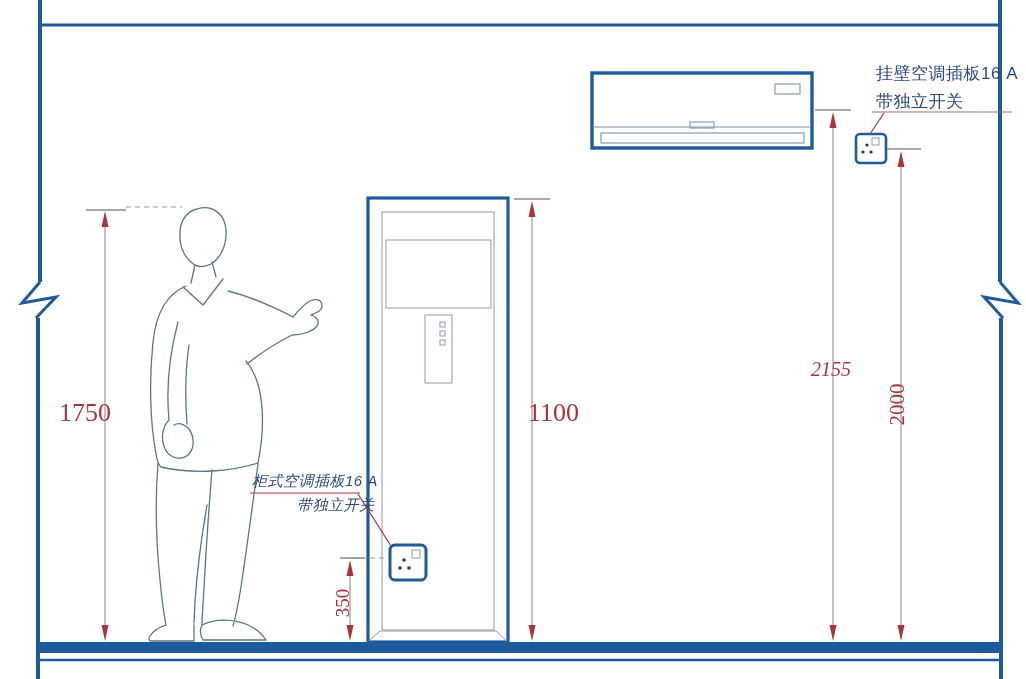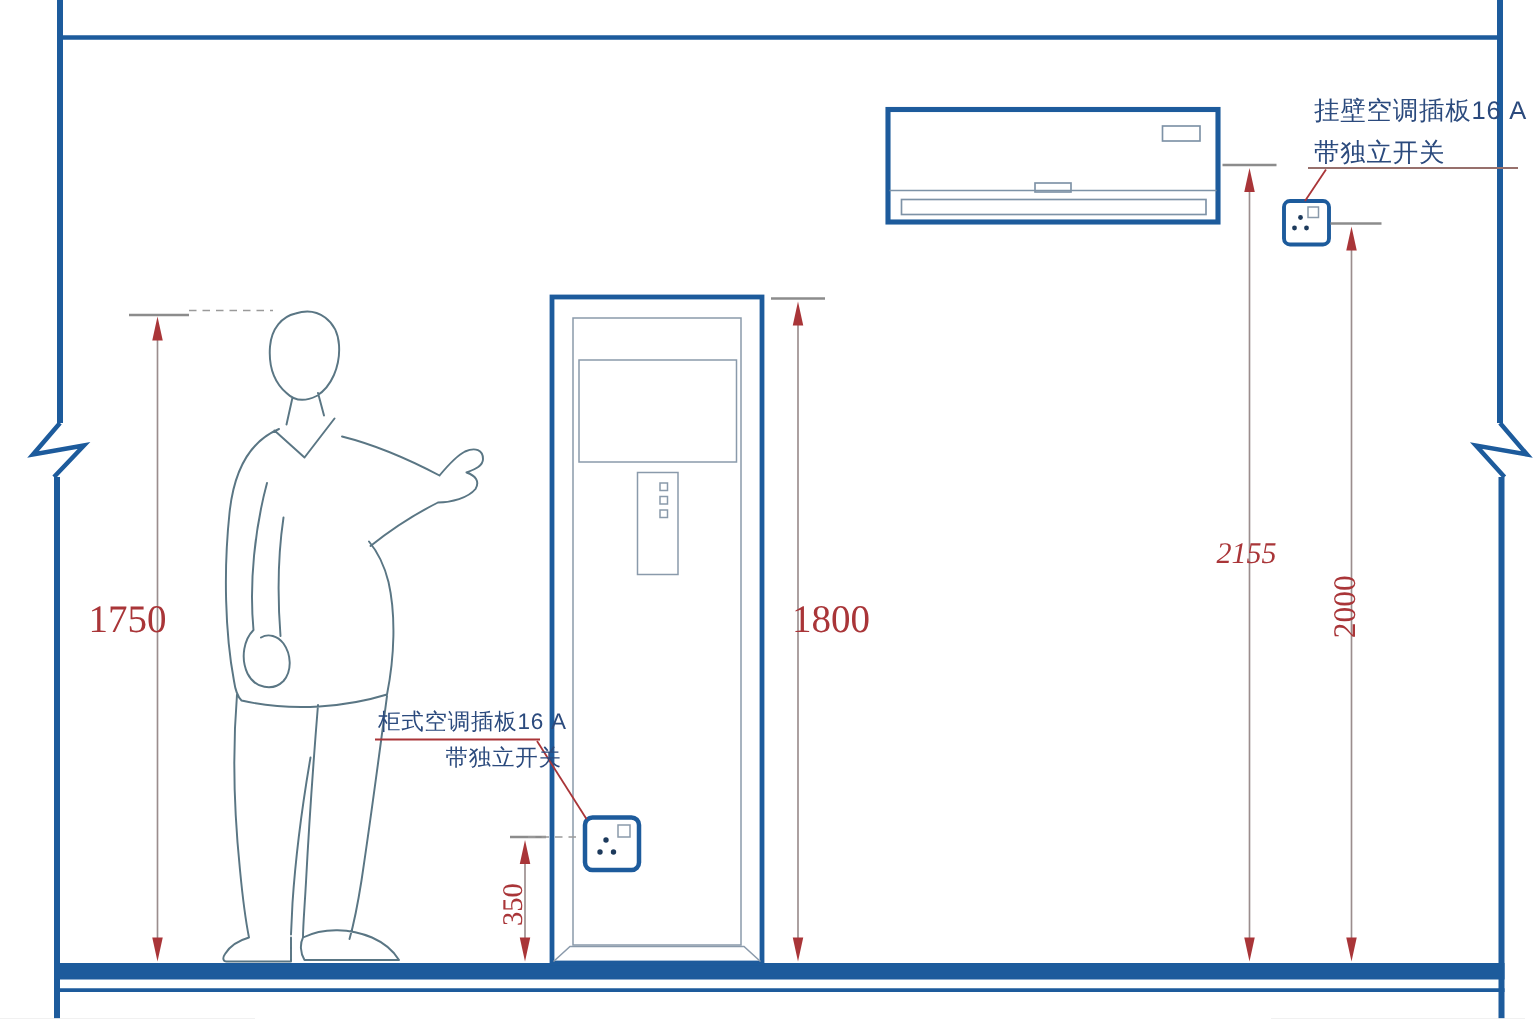--- a/index.html
+++ b/index.html
@@ -24,21 +24,21 @@
   .dim-label{
     position:absolute;color:var(--dimension_red,#a93538);
     font-family:"Liberation Serif",serif;font-size:26px;white-space:nowrap;
   }
   .dim-label.vertical{transform:rotate(-90deg);transform-origin:center center;
     font-size:21px;text-align:center;}
   .cn-label{
     position:absolute;color:var(--label_navy,#2b4a7d);
     font-size:17px;white-space:nowrap;letter-spacing:0.5px;
   }
-  .cn-label.small{font-size:15px;}
+  .cn-label.small{font-size:15px;font-style:italic;}
 </style>
 </head>
 <body>
 
 <div class="stage">
 
 <svg width="1026" height="679" viewBox="0 0 1026 679">
 
   <g>
 
@@ -162,21 +162,21 @@
     <line x1="340" y1="558" x2="364" y2="558" class="tick"></line>
     <line x1="352" y1="558" x2="388" y2="558" class="dash"></line>
     <line x1="350" y1="572" x2="350" y2="628" class="dimline"></line>
     <polygon points="350,560 346.5,576 353.5,576" class="redfill"></polygon>
     <polygon points="350,641 346.5,625 353.5,625" class="redfill"></polygon>
   </g>
 </svg>
 
 <div class="dim-label" style="left:52px;top:398px;width:66px;text-align:center;">1750</div>
 
-<div class="dim-label" style="left:528px;top:398px;">1800</div>
+<div class="dim-label" style="left:528px;top:398px;">1100</div>
 
 <div class="dim-label" style="left:786px;top:358px;width:90px;text-align:center;font-size:20px;font-style:italic;">2155</div>
 
 <div class="dim-label vertical" style="left:866px;top:392px;width:62px;">2000</div>
 
 <div class="dim-label vertical" style="left:318px;top:592px;width:50px;font-size:19px;">350</div>
 
 <div>
   <div class="cn-label" style="left:876px;top:62px;">挂壁空调插板16 A</div>
   <div class="cn-label" style="left:876px;top:90px;">带独立开关</div>

